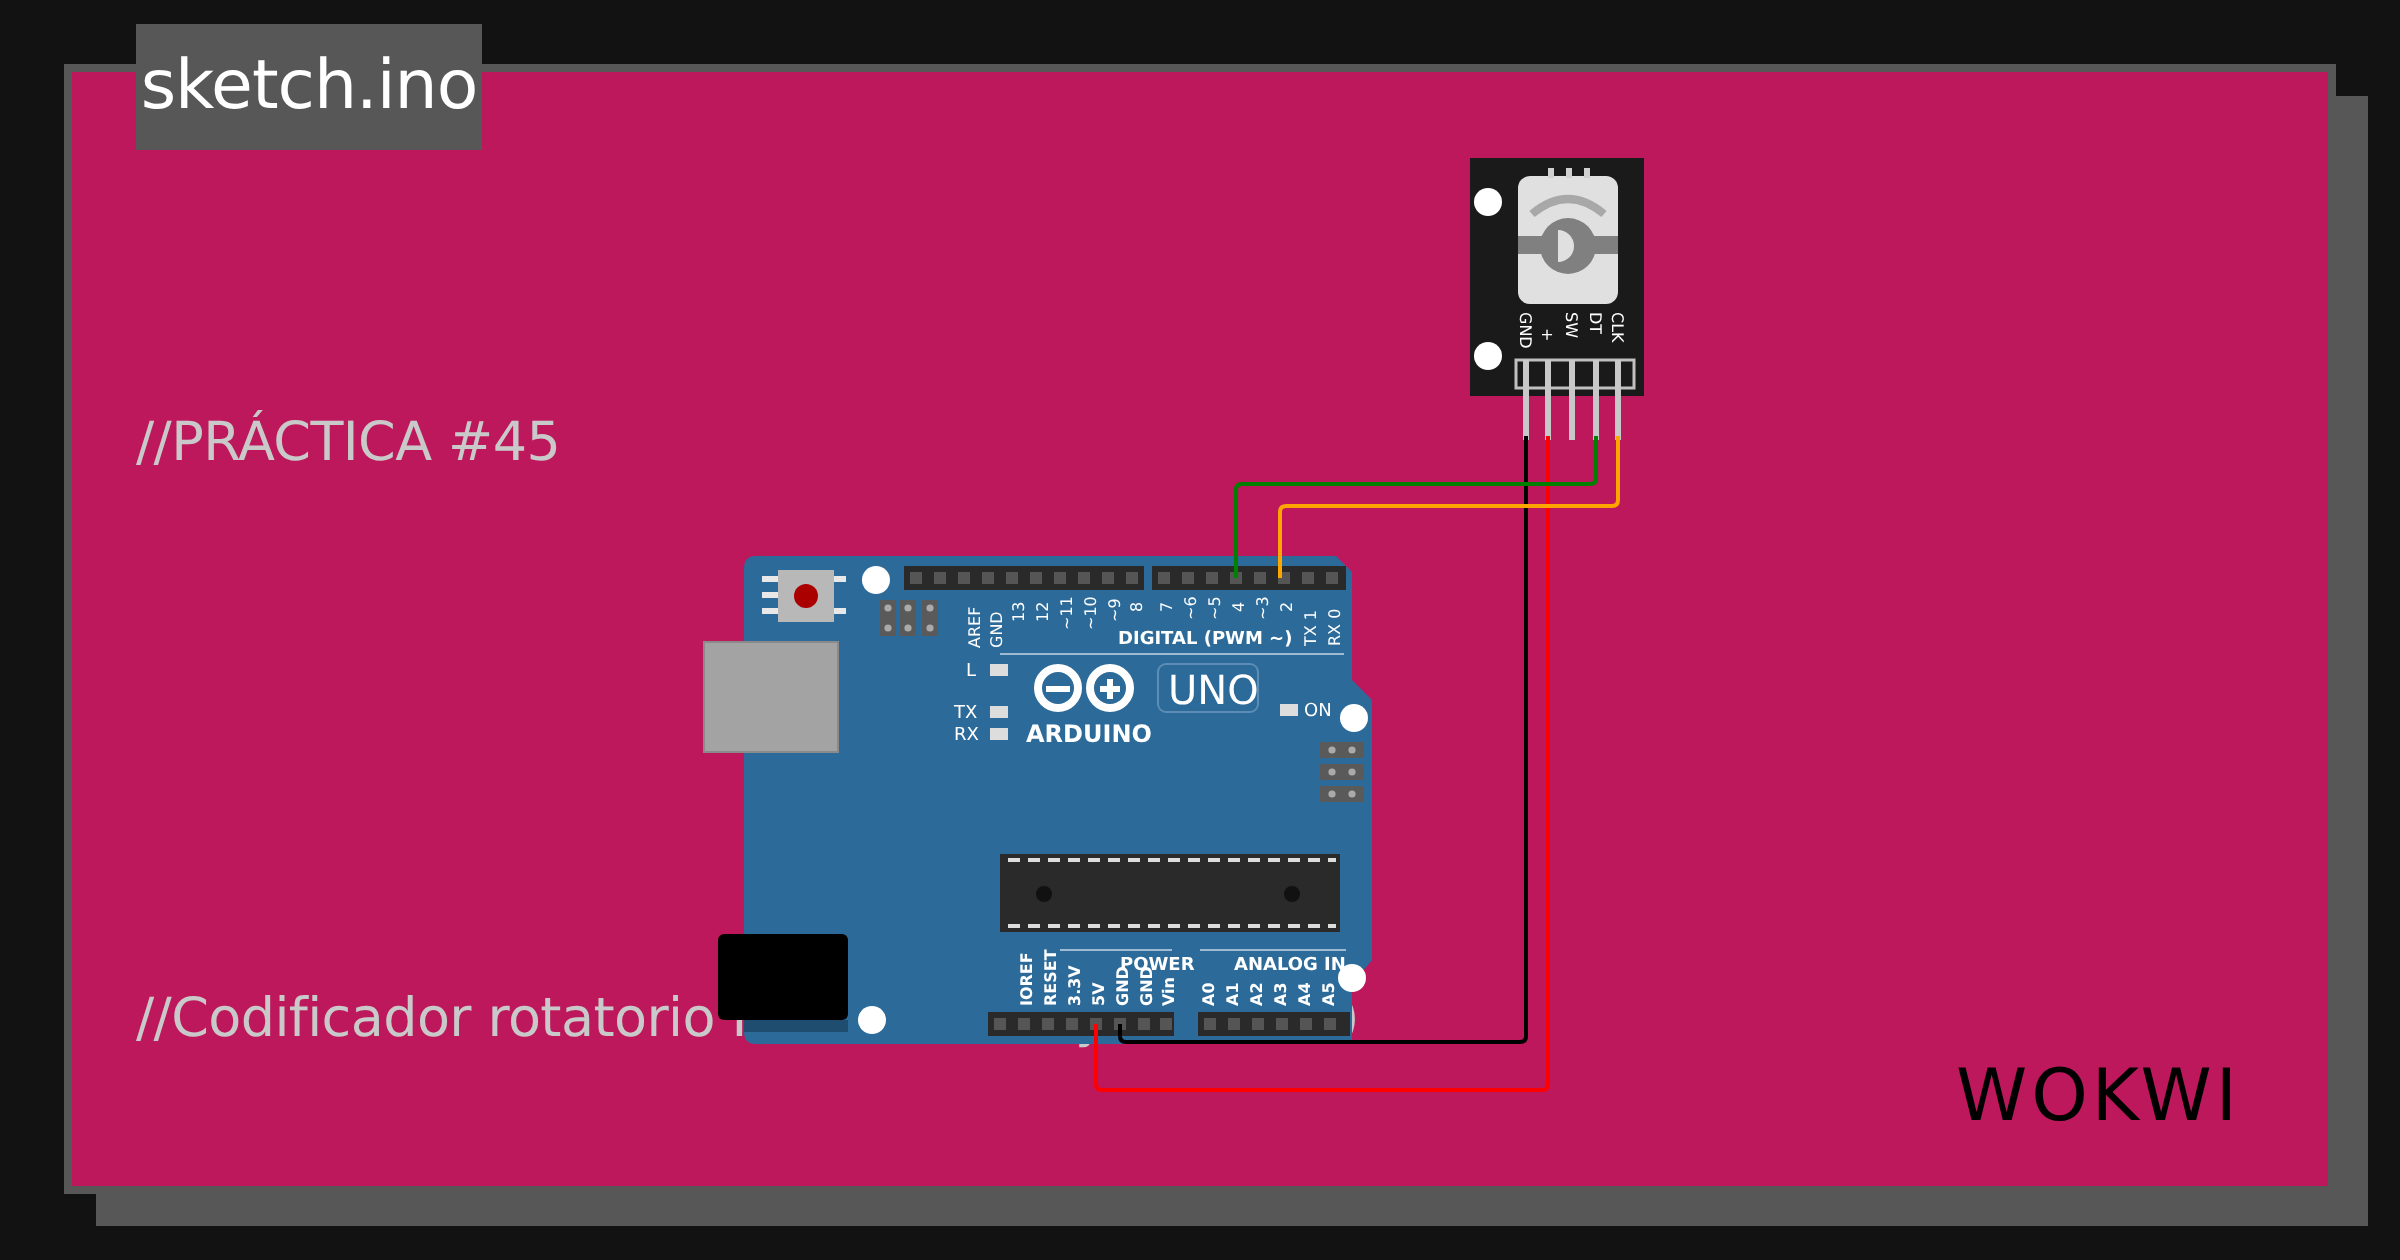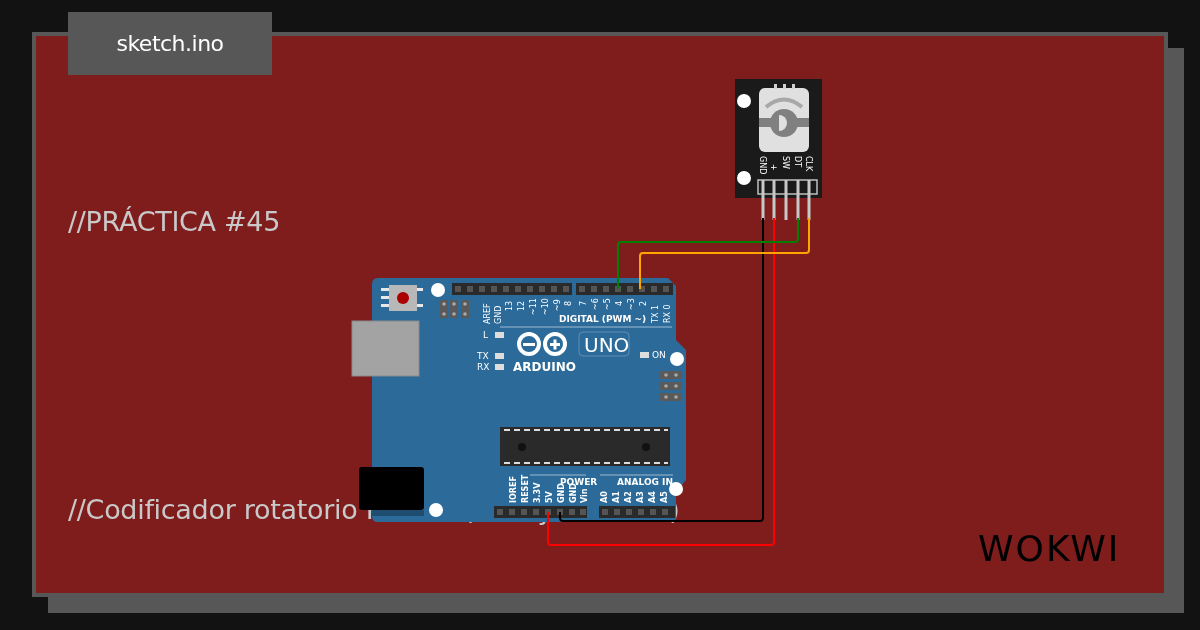--- a/index.html
+++ b/index.html
@@ -1,22 +1,22 @@
 <!DOCTYPE html>
 <html><head>
   <meta charset="utf-8">
   <style>
     html, body { margin:0; padding:0; }
     body { width:1200px; height:630px; background:#121212; position:relative; overflow:hidden; font-family:"DejaVu Sans", sans-serif; }
     .shadow { position:absolute; left:48px; top:48px; width:1136px; height:565px; background:#575757; }
     .frame { position:absolute; left:32px; top:32px; width:1136px; height:565px; background:#575757; }
-    .panel { position:absolute; left:36px; top:36px; width:1128px; height:557px; background:#7f1d1d; overflow:hidden; }
+    .panel { position:absolute; left:36px; top:36px; width:1128px; height:557px; background:#be185d; overflow:hidden; }
     .code { position:absolute; left:32px; top:66px; margin:0; font-family:"DejaVu Sans", sans-serif; font-size:27px; line-height:48px; color:#c9c9c9; white-space:pre; letter-spacing:-0.3px; }
     .code div { height:48px; }
-    .title-tab { position:absolute; left:68px; top:12px; width:204px; height:63px; background:#575757; color:#ffffff; font-family:"DejaVu Sans", sans-serif; font-size:22px; line-height:63px; text-align:center; letter-spacing:-0.5px; }
+    .title-tab { position:absolute; left:68px; top:12px; width:173px; height:63px; background:#575757; color:#ffffff; font-family:"DejaVu Sans", sans-serif; font-size:34px; line-height:63px; text-align:center; letter-spacing:-0.5px; }
     .logo { position:absolute; left:978px; top:528px; font-family:"DejaVu Sans", sans-serif; font-size:36px; font-weight:normal; color:#000; letter-spacing:2px; }
     svg.scene { position:absolute; left:0; top:0; }
   </style>
 </head>
 <body>
 
 <div class="shadow"></div>
 <div class="frame"></div>
 
 <div class="panel">

